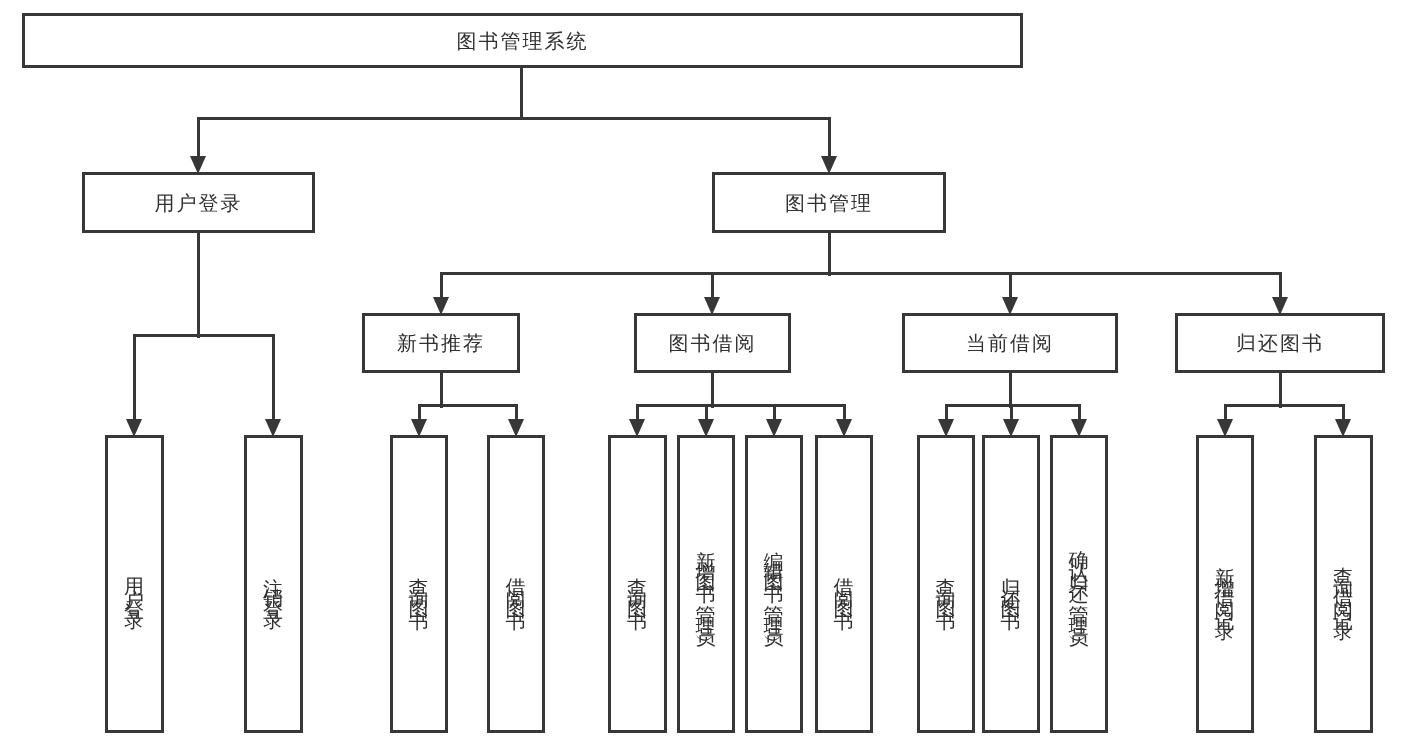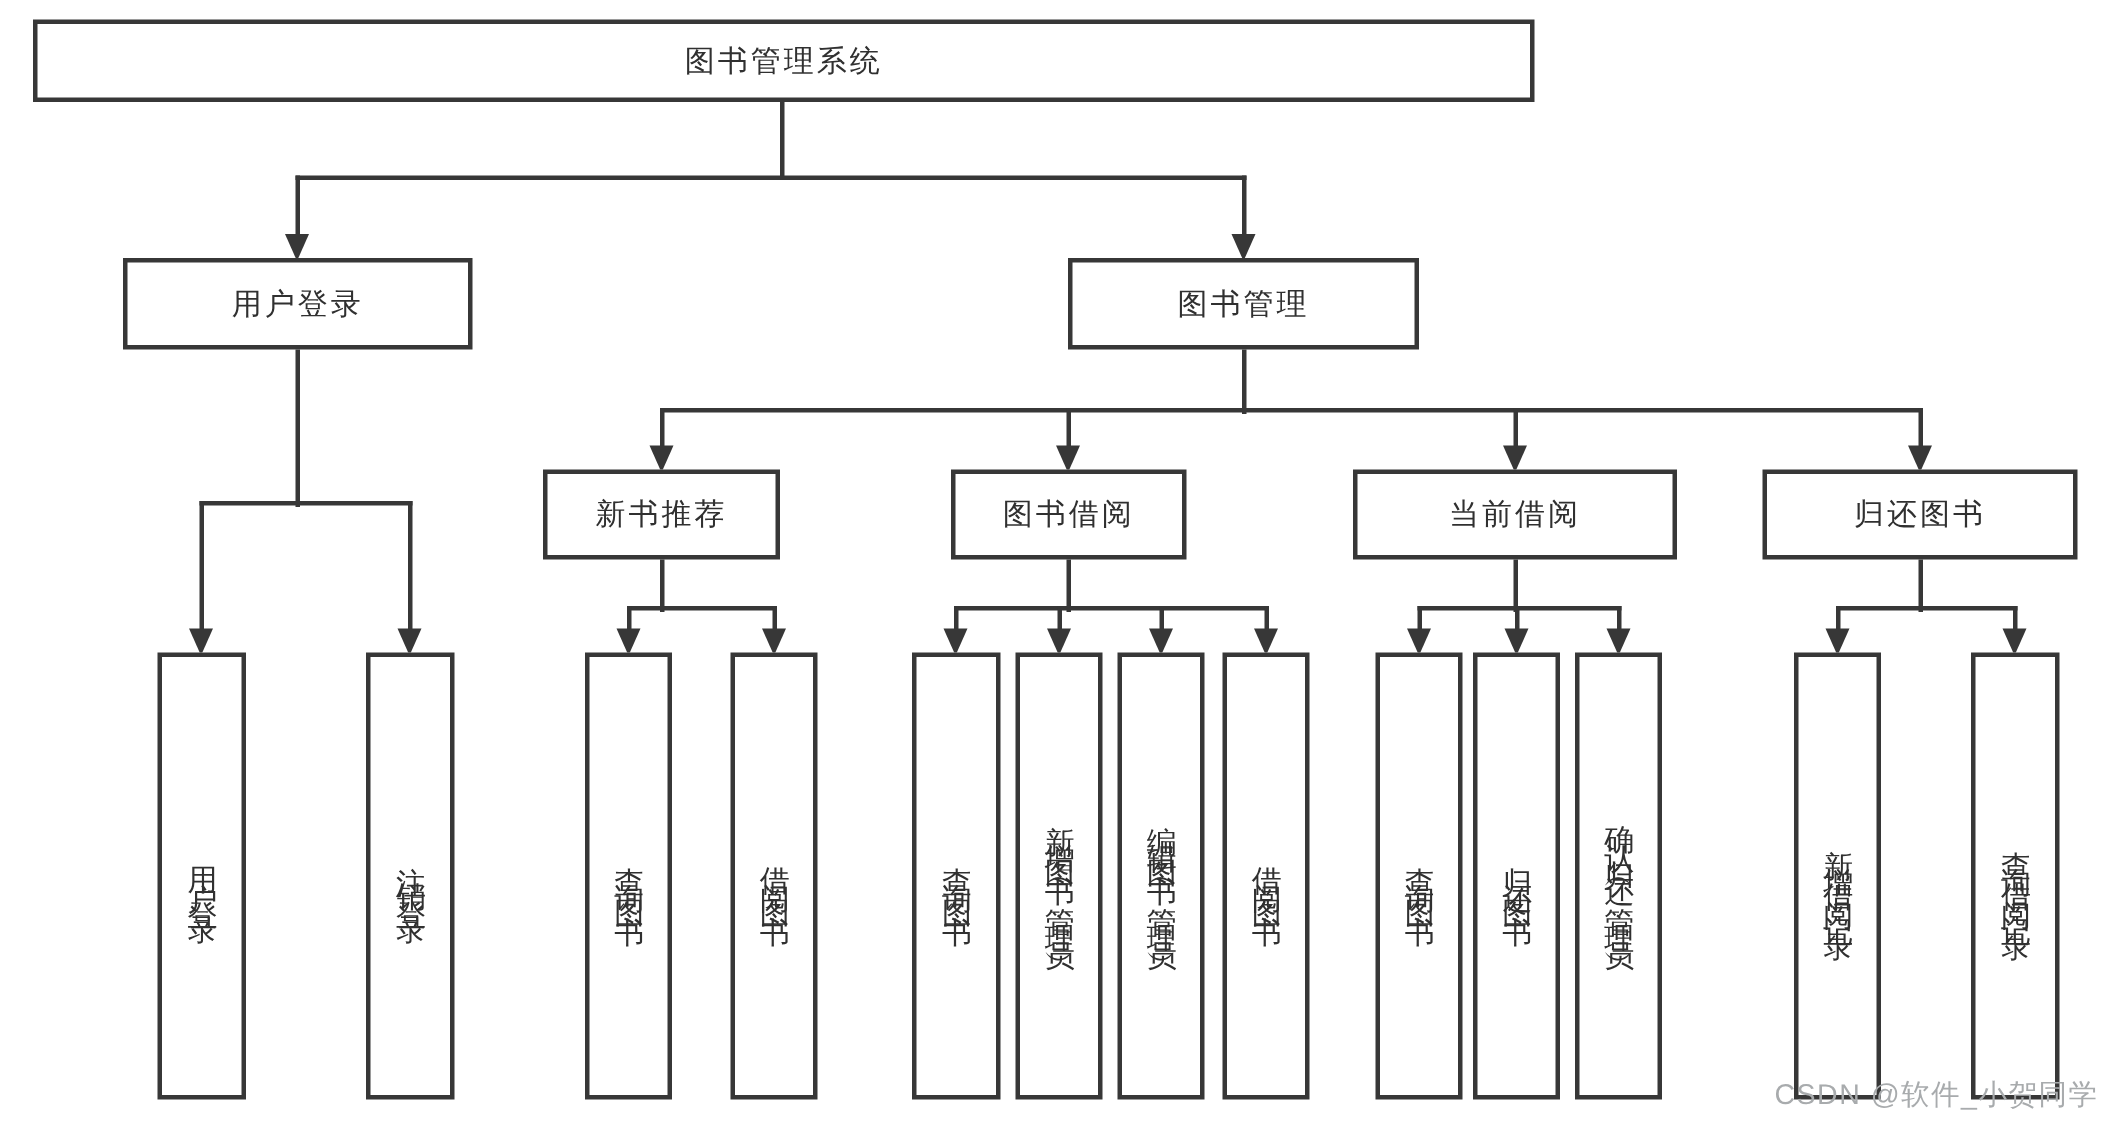--- a/index.html
+++ b/index.html
@@ -109,14 +109,13 @@
   <div class="node v" style="left:745px;top:435px;width:58px;height:298px;">编辑图书（管理员）</div>
   <div class="node v" style="left:815px;top:435px;width:58px;height:298px;">借阅图书</div>
 
   <div class="node v" style="left:917px;top:435px;width:58px;height:298px;">查询图书</div>
   <div class="node v" style="left:982px;top:435px;width:58px;height:298px;">归还图书</div>
   <div class="node v" style="left:1050px;top:435px;width:58px;height:298px;">确认归还（管理员）</div>
 
   <div class="node v" style="left:1196px;top:435px;width:58px;height:298px;">新增借阅记录</div>
   <div class="node v" style="left:1314px;top:435px;width:59px;height:298px;">查询借阅记录</div>
 
-  <div class="watermark">CSDN @软件_小贺同学</div>
 </div>
 
 </body></html>

